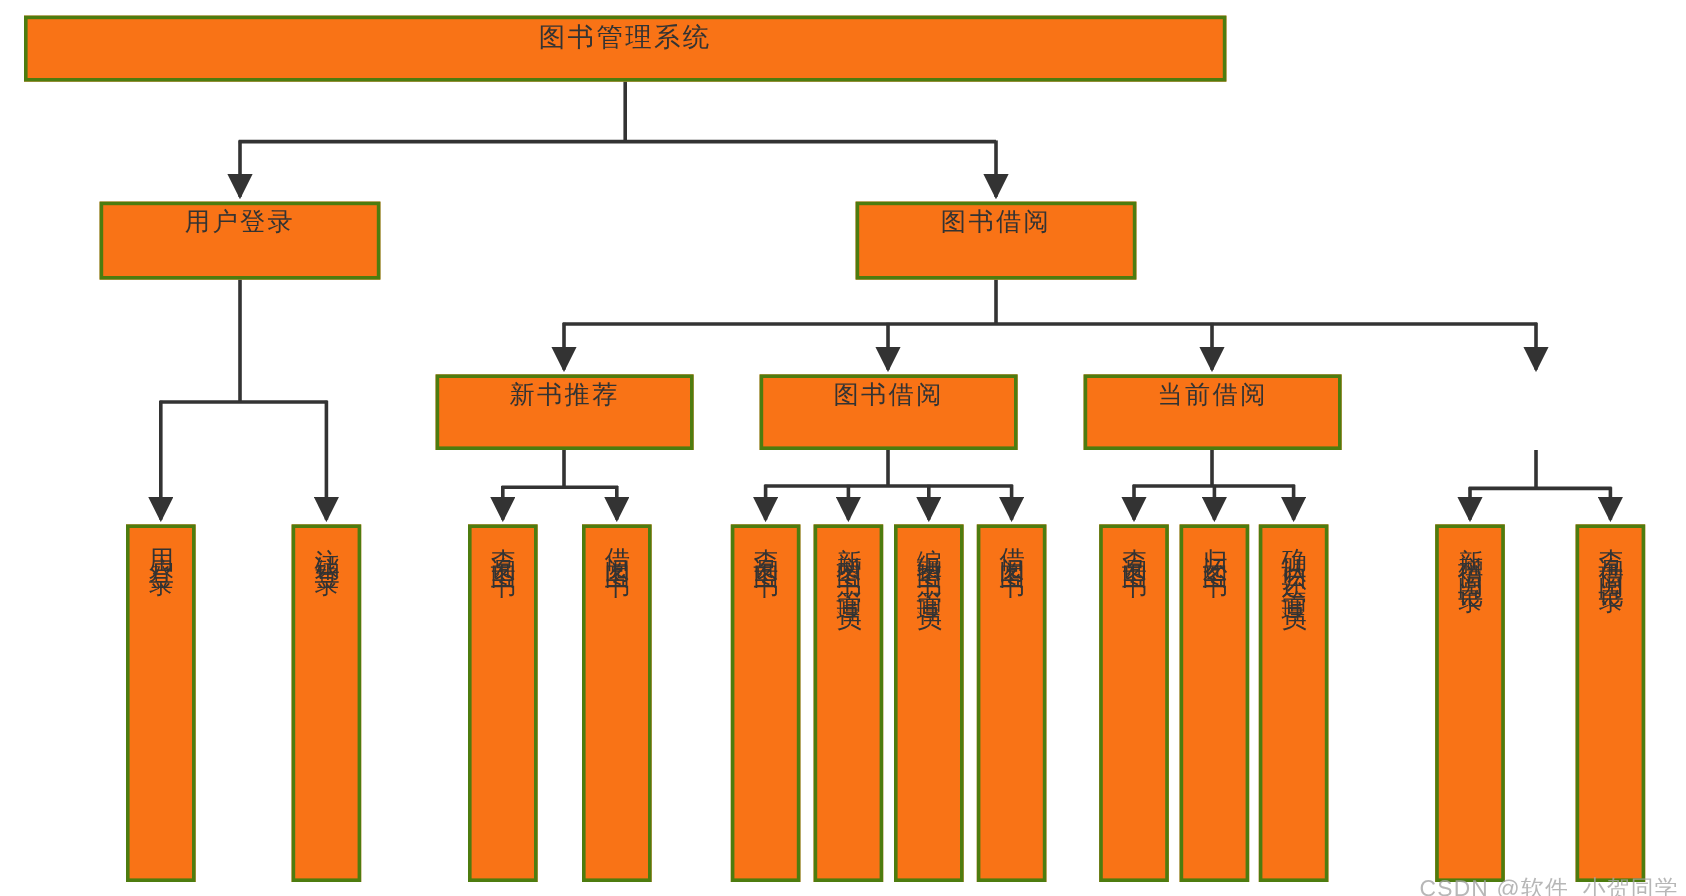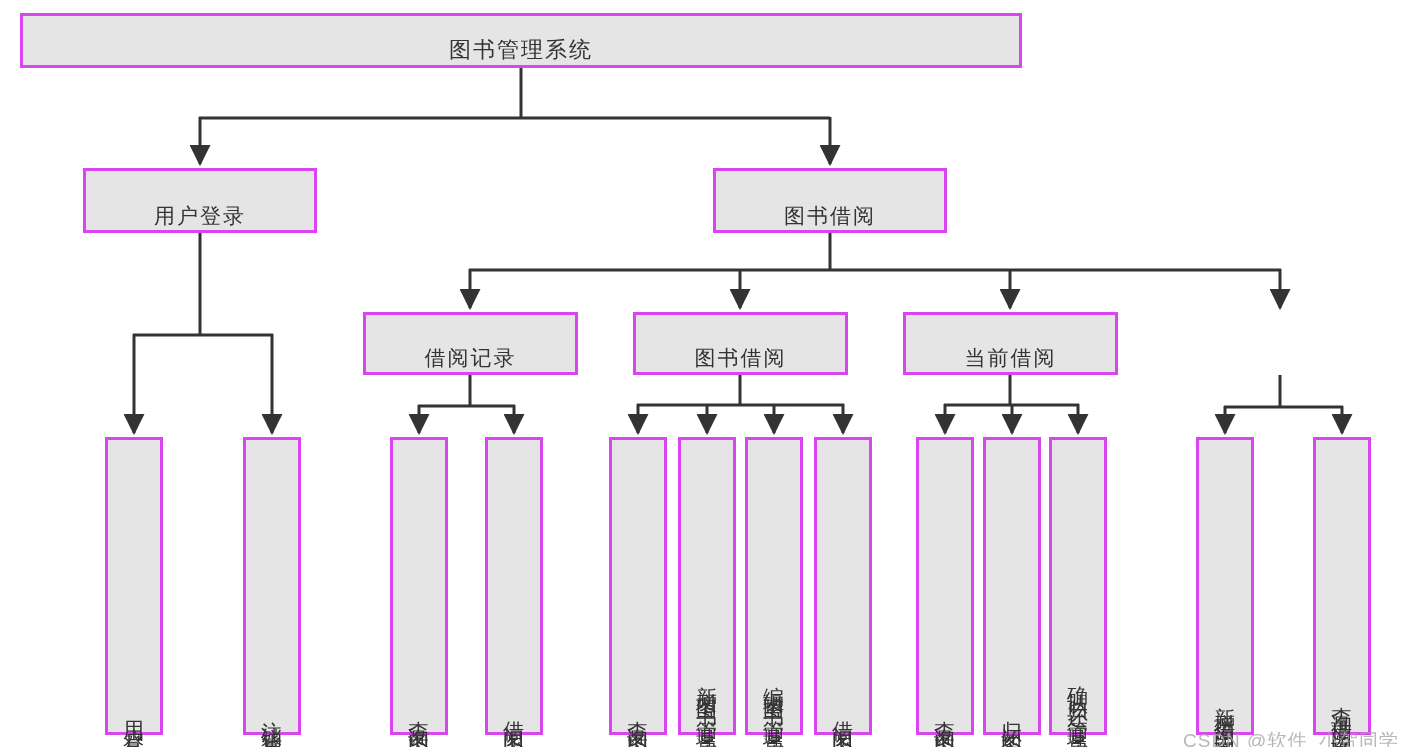--- a/index.html
+++ b/index.html
@@ -18,24 +18,24 @@
   #connectors {
     position: absolute;
     left: 0; top: 0;
     width: 1405px;
     height: 747px;
     z-index: 0;
   }
   .node {
     position: absolute;
     box-sizing: border-box;
-    border: 3px solid #d946ef;
-    background: #e5e5e5;
+    border: 3px solid #4d7c0f;
+    background: #f97316;
     display: flex;
-    align-items: flex-end;
+    align-items: flex-start;
     justify-content: center;
     color: #333333;
     z-index: 1;
   }
   .node-h {
     font-size: 21px;
     letter-spacing: 2px;
   }
   .node-root {
     left: 20px; top: 13px; width: 1002px; height: 55px;
@@ -125,21 +125,21 @@
   </div>
 
   <div class="node lvl2 node-h" style="left:83px;">
     <span>用户登录</span>
   </div>
   <div class="node lvl2 node-h" style="left:713px;">
     <span>图书借阅</span>
   </div>
 
   <div class="node lvl3 node-h" style="left:363px;">
-    <span>借阅记录</span>
+    <span>新书推荐</span>
   </div>
   <div class="node lvl3 node-h" style="left:633px;">
     <span>图书借阅</span>
   </div>
   <div class="node lvl3 node-h" style="left:903px;">
     <span>当前借阅</span>
   </div>
 
   <div class="node leaf" style="left:105px;">
     <span class="vtext">用户登录</span>

